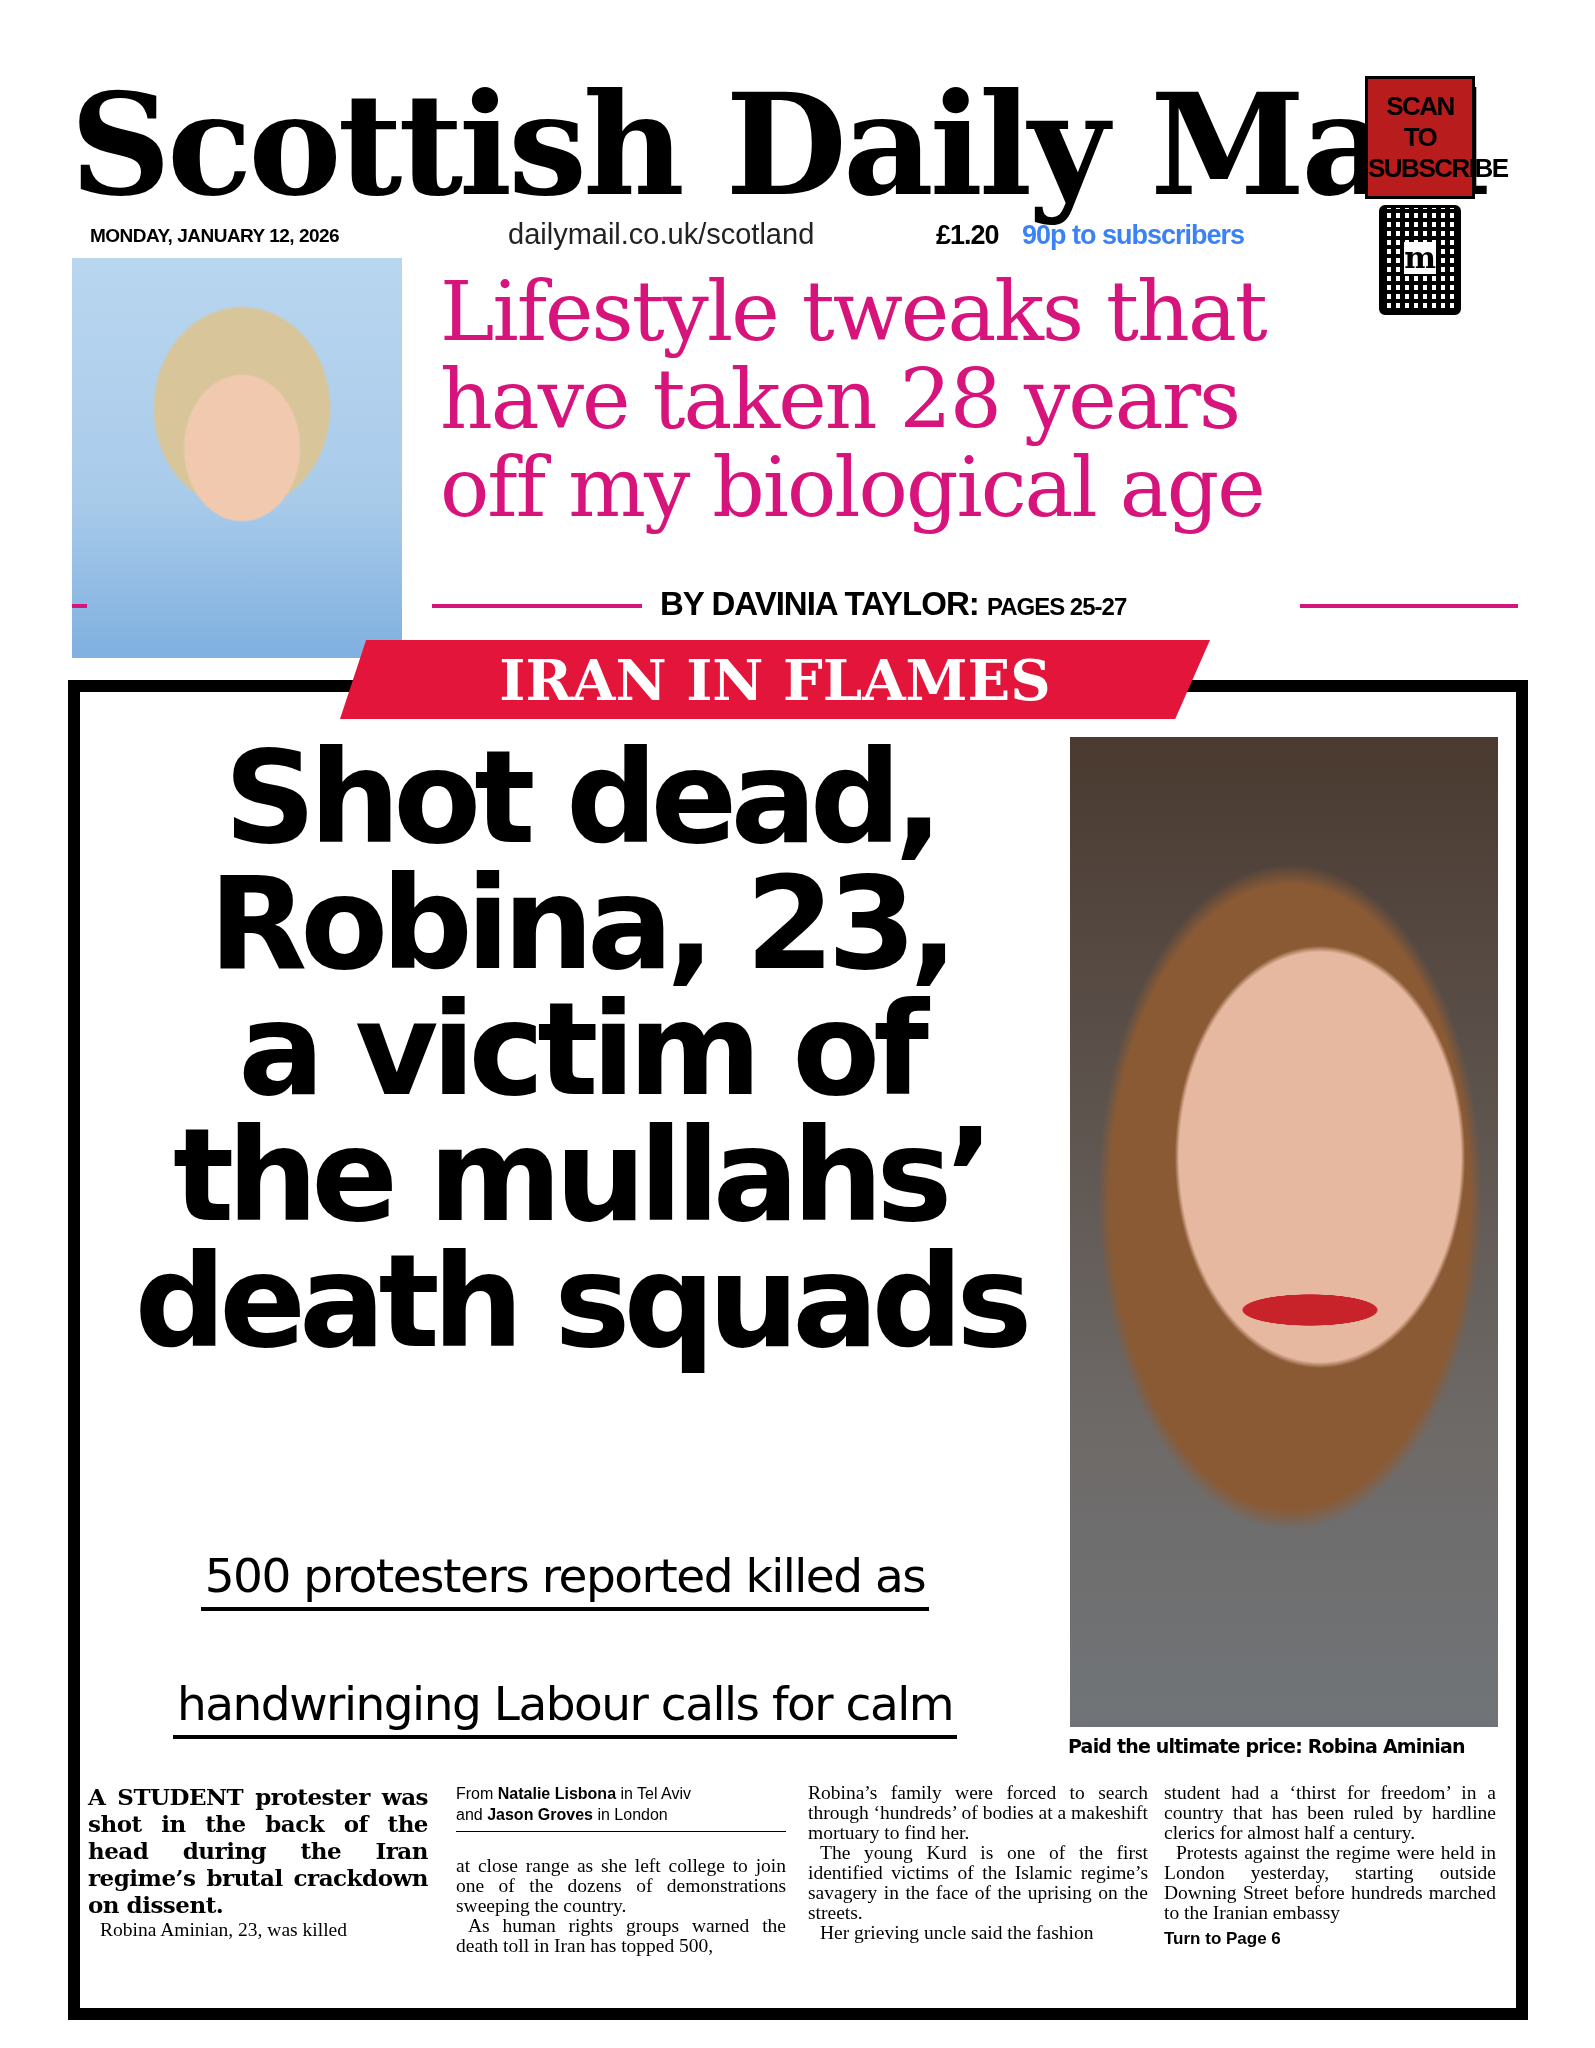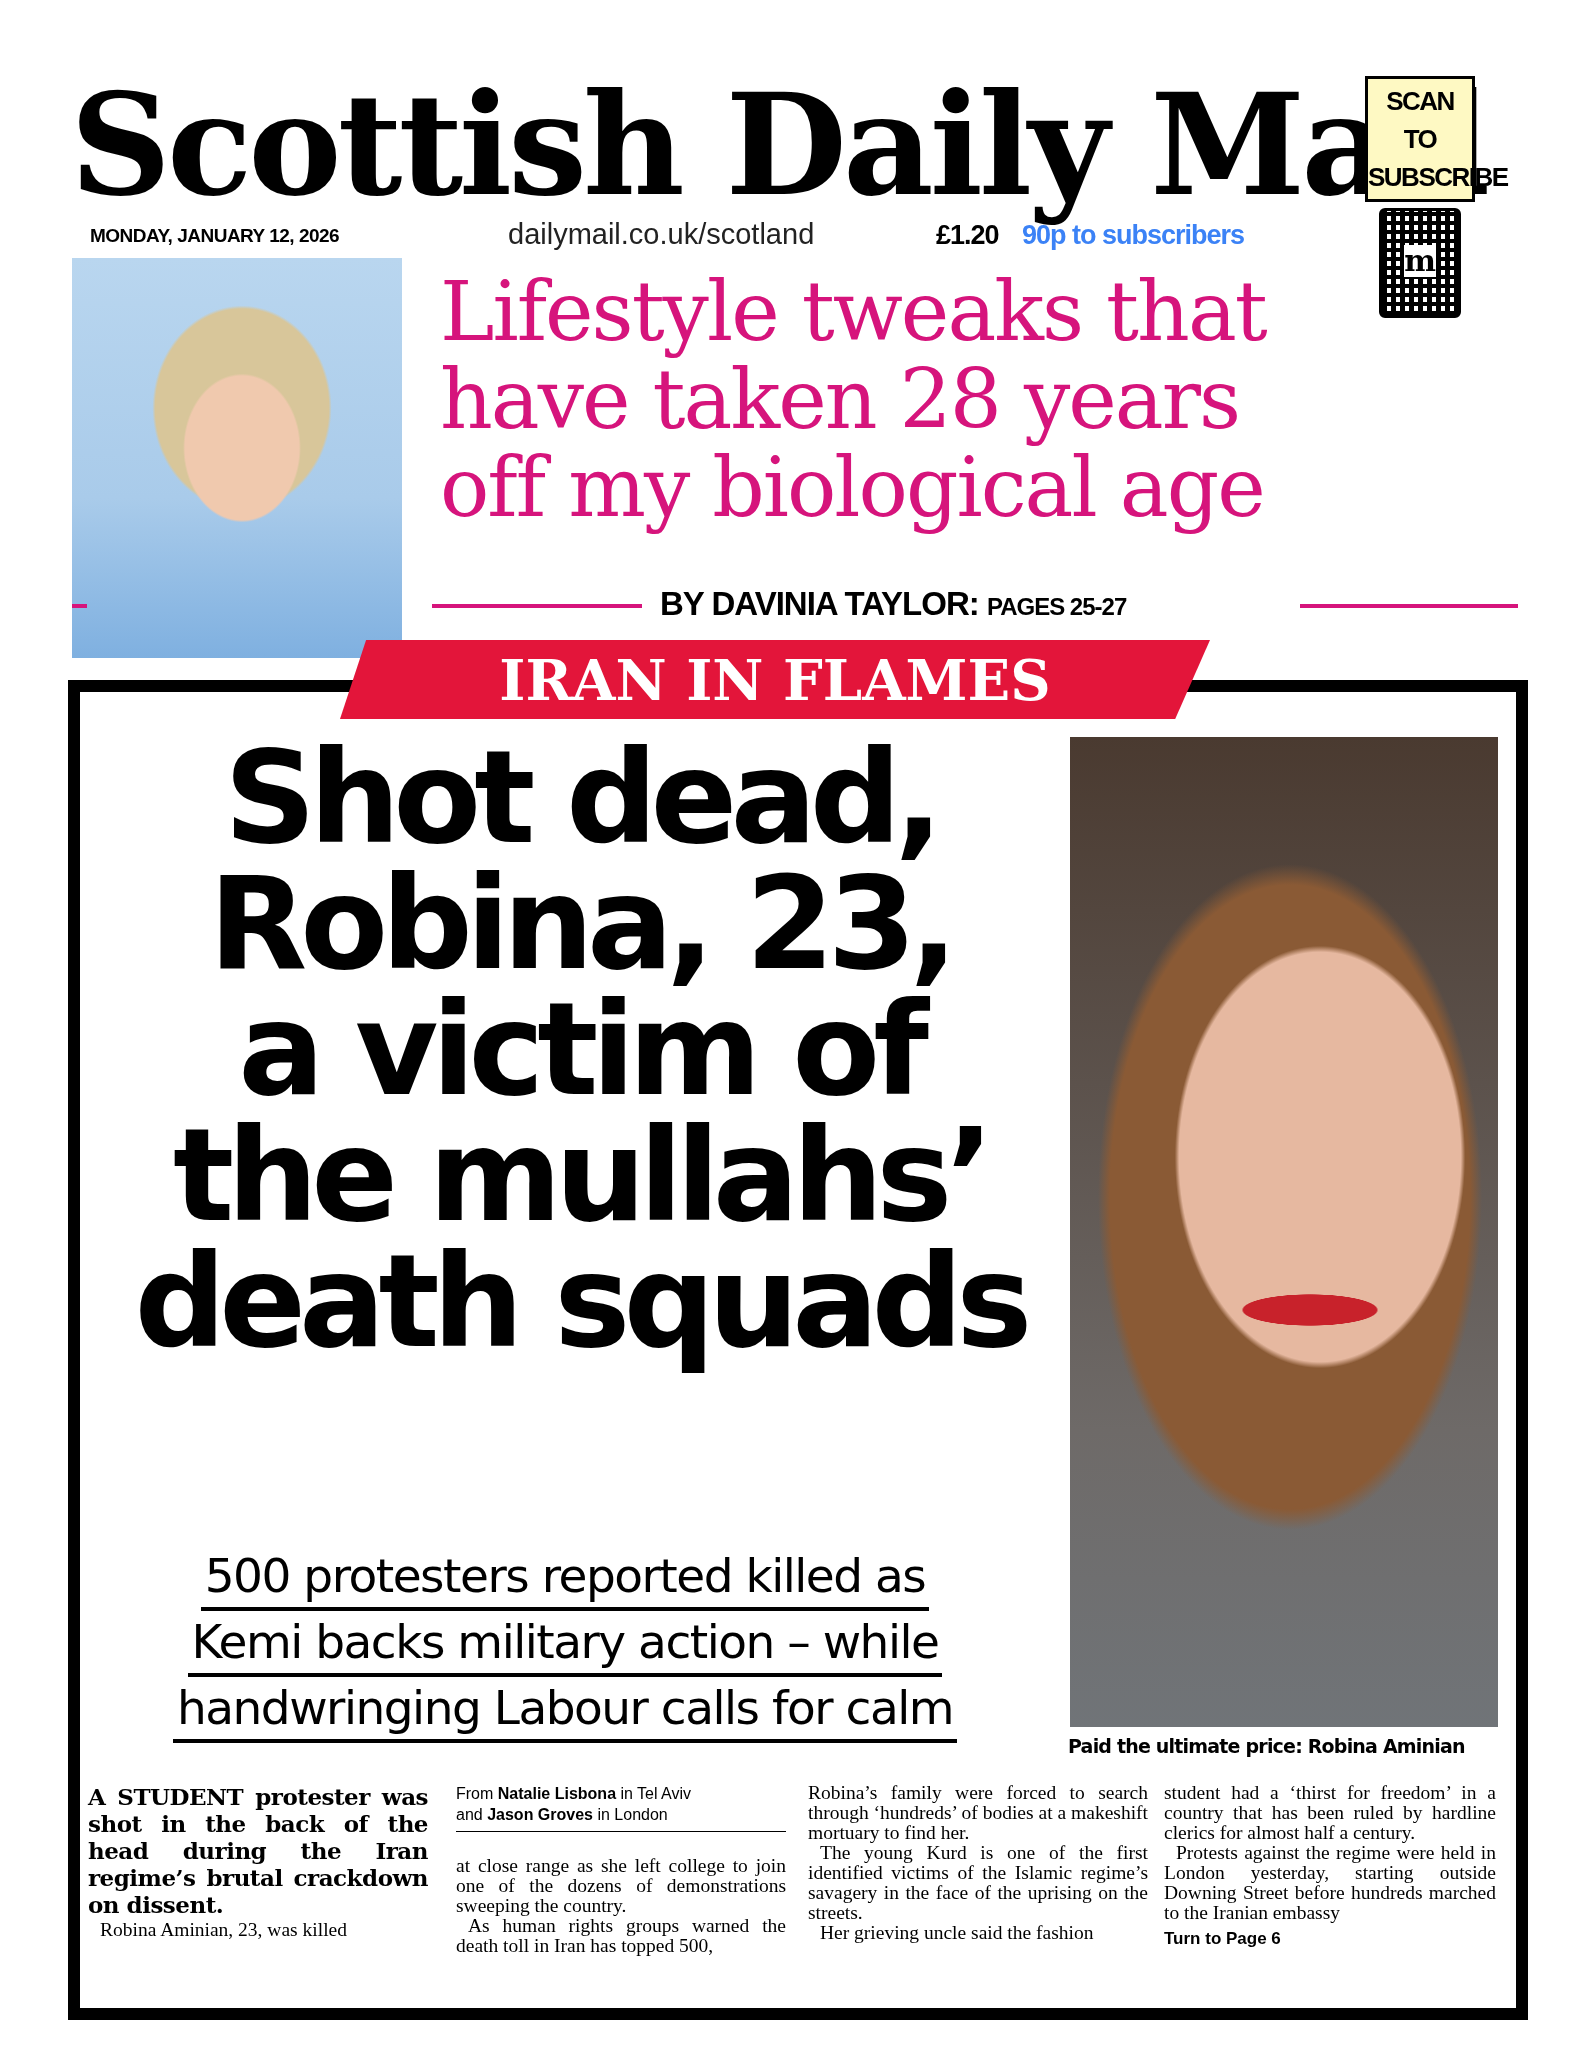--- a/index.html
+++ b/index.html
@@ -7,21 +7,21 @@
   .abs { position:absolute; }
 
   
   .masthead { left:70px; top:70px; width:1240px; height:150px; font-family:"DejaVu Serif", serif; font-weight:bold; font-size:140px; line-height:150px; letter-spacing:-4px; transform:scaleX(1.0); white-space:nowrap; }
   .dateline { left:70px; top:225px; font-family:"Liberation Sans", sans-serif; font-weight:bold; font-size:19px; letter-spacing:-0.5px;margin-left:20px; }
   .website { left:508px; top:218px; font-size:29px; color:#222; }
   .price { left:936px; top:220px; font-weight:bold; font-size:27px; letter-spacing:-1px; }
   .subprice { left:1022px; top:220px; font-weight:bold; font-size:27px; color:#3b82f6; letter-spacing:-1px; }
 
   .scan { left:1365px; top:76px; width:110px; }
-  .scan-label { border:3px solid #000; text-align:center; font-weight:bold; font-size:26px; line-height:38px; padding:3px 0; letter-spacing:-1.5px; background:#fef9c3; }
+  .scan-label { border:3px solid #000; text-align:center; font-weight:bold; font-size:26px; line-height:31px; padding:12px 0; letter-spacing:-1.5px; background:#b91c1c; }
   .qr { margin:6px auto 0; width:76px; height:104px; border:3px solid #000; border-radius:6px; background:
       repeating-linear-gradient(90deg,#000 0 5px,#fff 5px 9px),
       repeating-linear-gradient(0deg,#000 0 4px,#fff 4px 9px); background-blend-mode:multiply; position:relative; }
   .qr .m { position:absolute; left:22px; top:34px; width:32px; height:32px; background:#fff; font-family:"DejaVu Serif",serif; font-weight:bold; font-size:30px; line-height:32px; text-align:center; }
 
   
   .puff-photo { left:72px; top:258px; width:330px; height:400px; background:
       radial-gradient(ellipse 95px 120px at 170px 190px, #f0c9ae 0 60%, transparent 62%),
       radial-gradient(ellipse 140px 160px at 170px 150px, #d8c69a 0 62%, transparent 64%),
       linear-gradient(180deg,#b9d6ef 0%,#a9cbea 60%,#7fb0e0 100%); }
@@ -101,21 +101,21 @@
 <div class="abs headline">
   <div>Shot dead,</div>
   <div>Robina, 23,</div>
   <div>a victim of</div>
   <div>the mullahs’</div>
   <div>death squads</div>
 </div>
 
 <div class="abs sub">
   <div>500 protesters reported killed as</div><br>
-  <div>Kemi backs military action – while</div><br>
+  <br>
   <div>handwringing Labour calls for calm</div>
 </div>
 
 <div class="abs main-photo"></div>
 <div class="abs caption">Paid the ultimate price: Robina Aminian</div>
 
 <div class="abs col intro">A STUDENT protester was shot in the back of the head during the Iran regime’s brutal crackdown on dissent.</div>
 <div class="abs intro-follow">Robina Aminian, 23, was killed</div>
 
 <div class="abs col col2">

